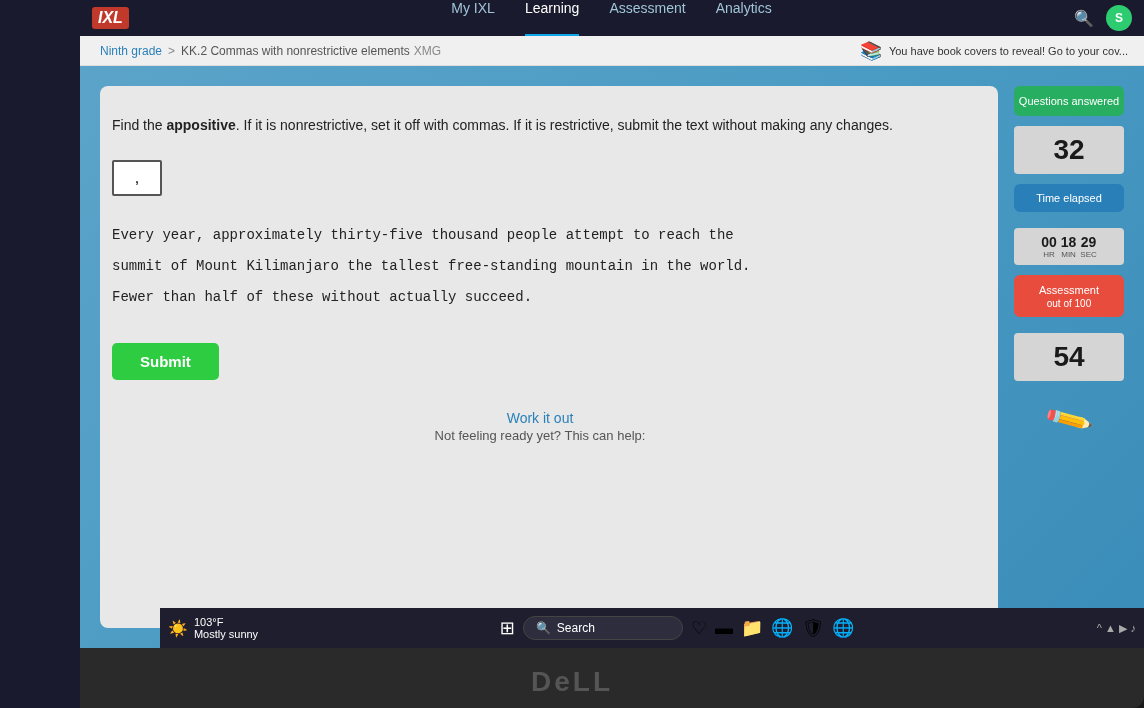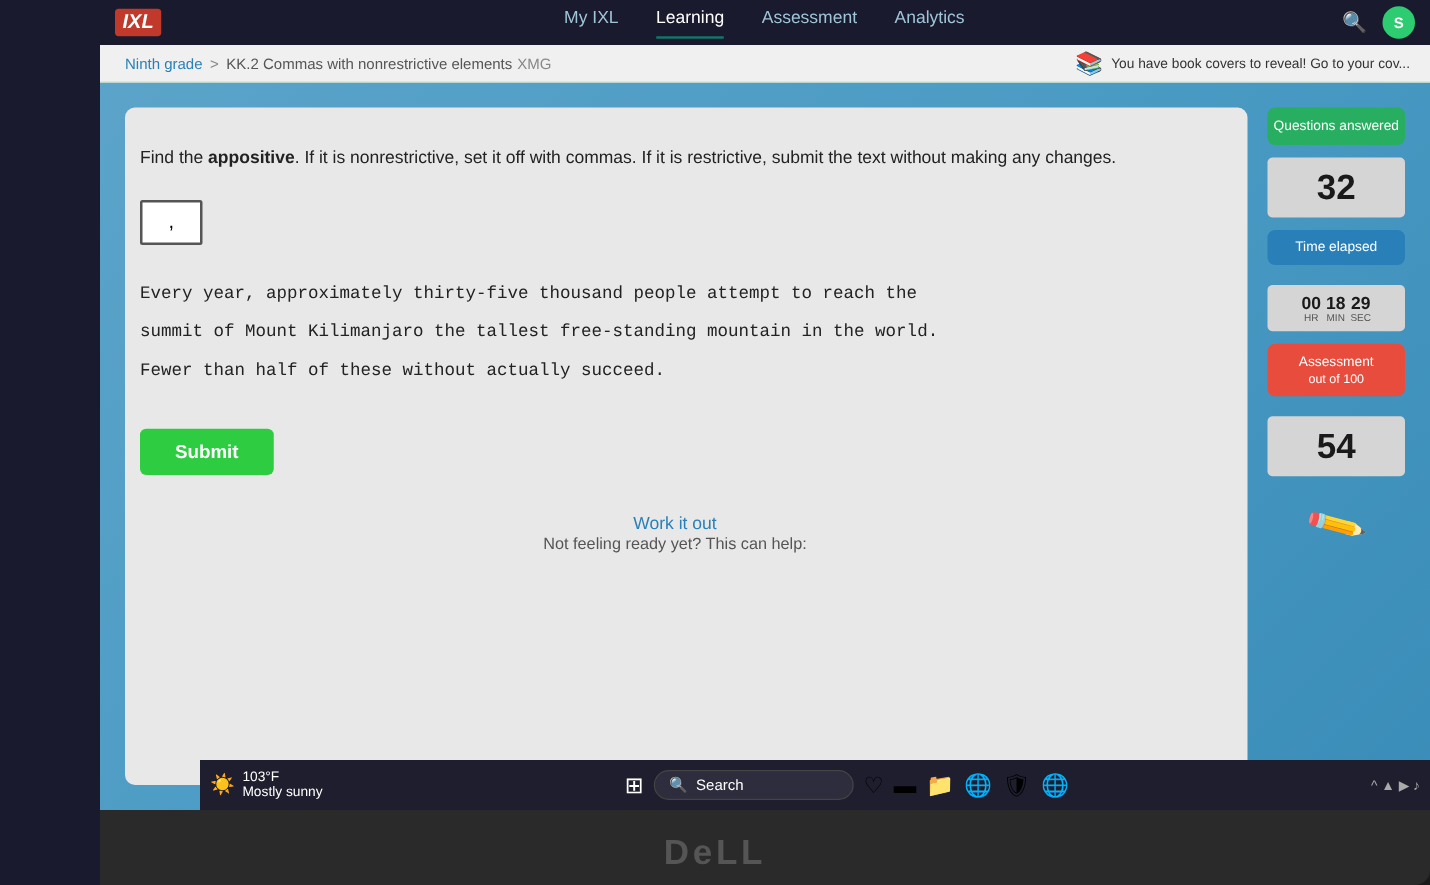--- a/index.html
+++ b/index.html
@@ -59,22 +59,22 @@
 
     .navbar-link {
       color: #a0c4d8;
       font-size: 14px;
       cursor: pointer;
       text-decoration: none;
     }
 
     .navbar-link.active {
       color: white;
-      border-bottom: 2px solid #0f766e;
-      padding-bottom: 8px;
+      border-bottom: 2px solid #0ea5e9;
+      padding-bottom: 18px;
     }
 
     .navbar-right {
       display: flex;
       align-items: center;
       gap: 12px;
     }
 
     .search-icon-nav {
       color: #a0c4d8;

